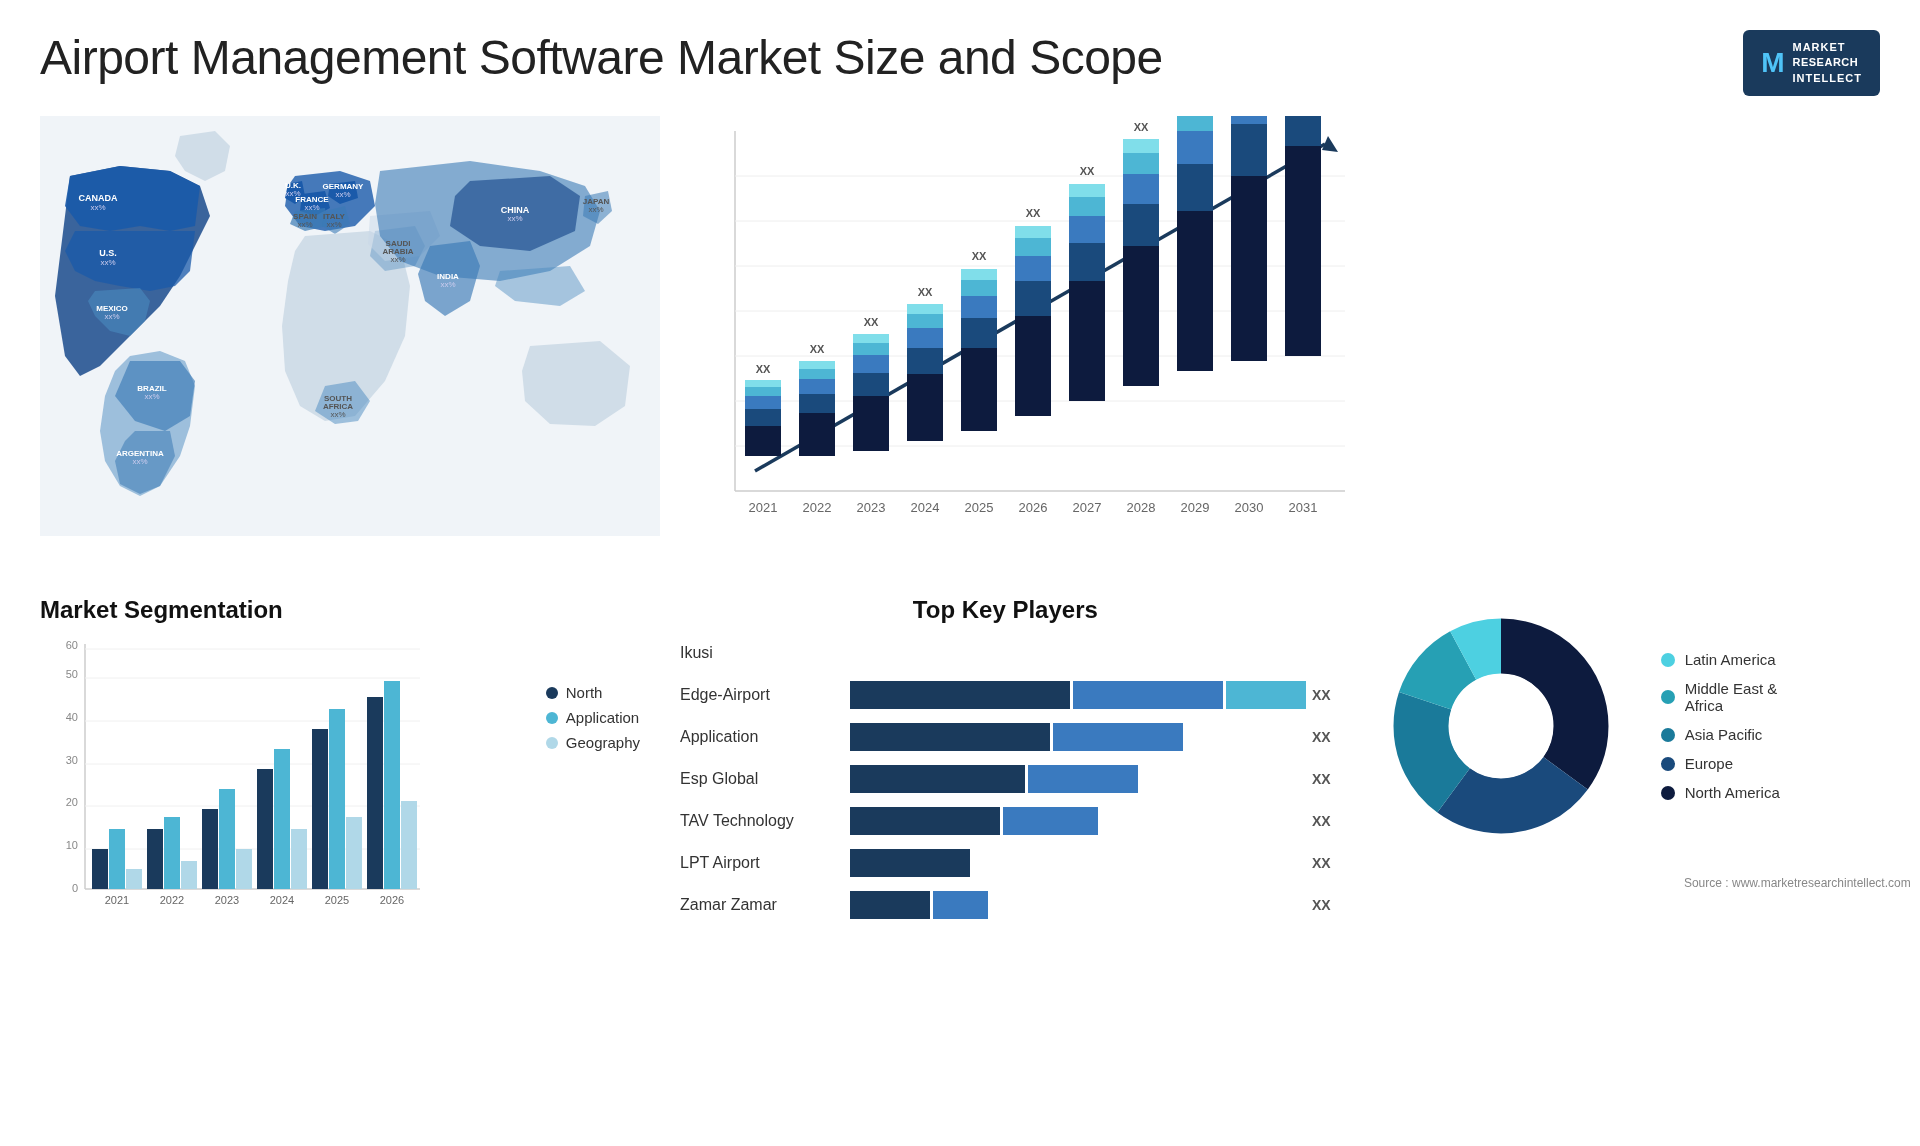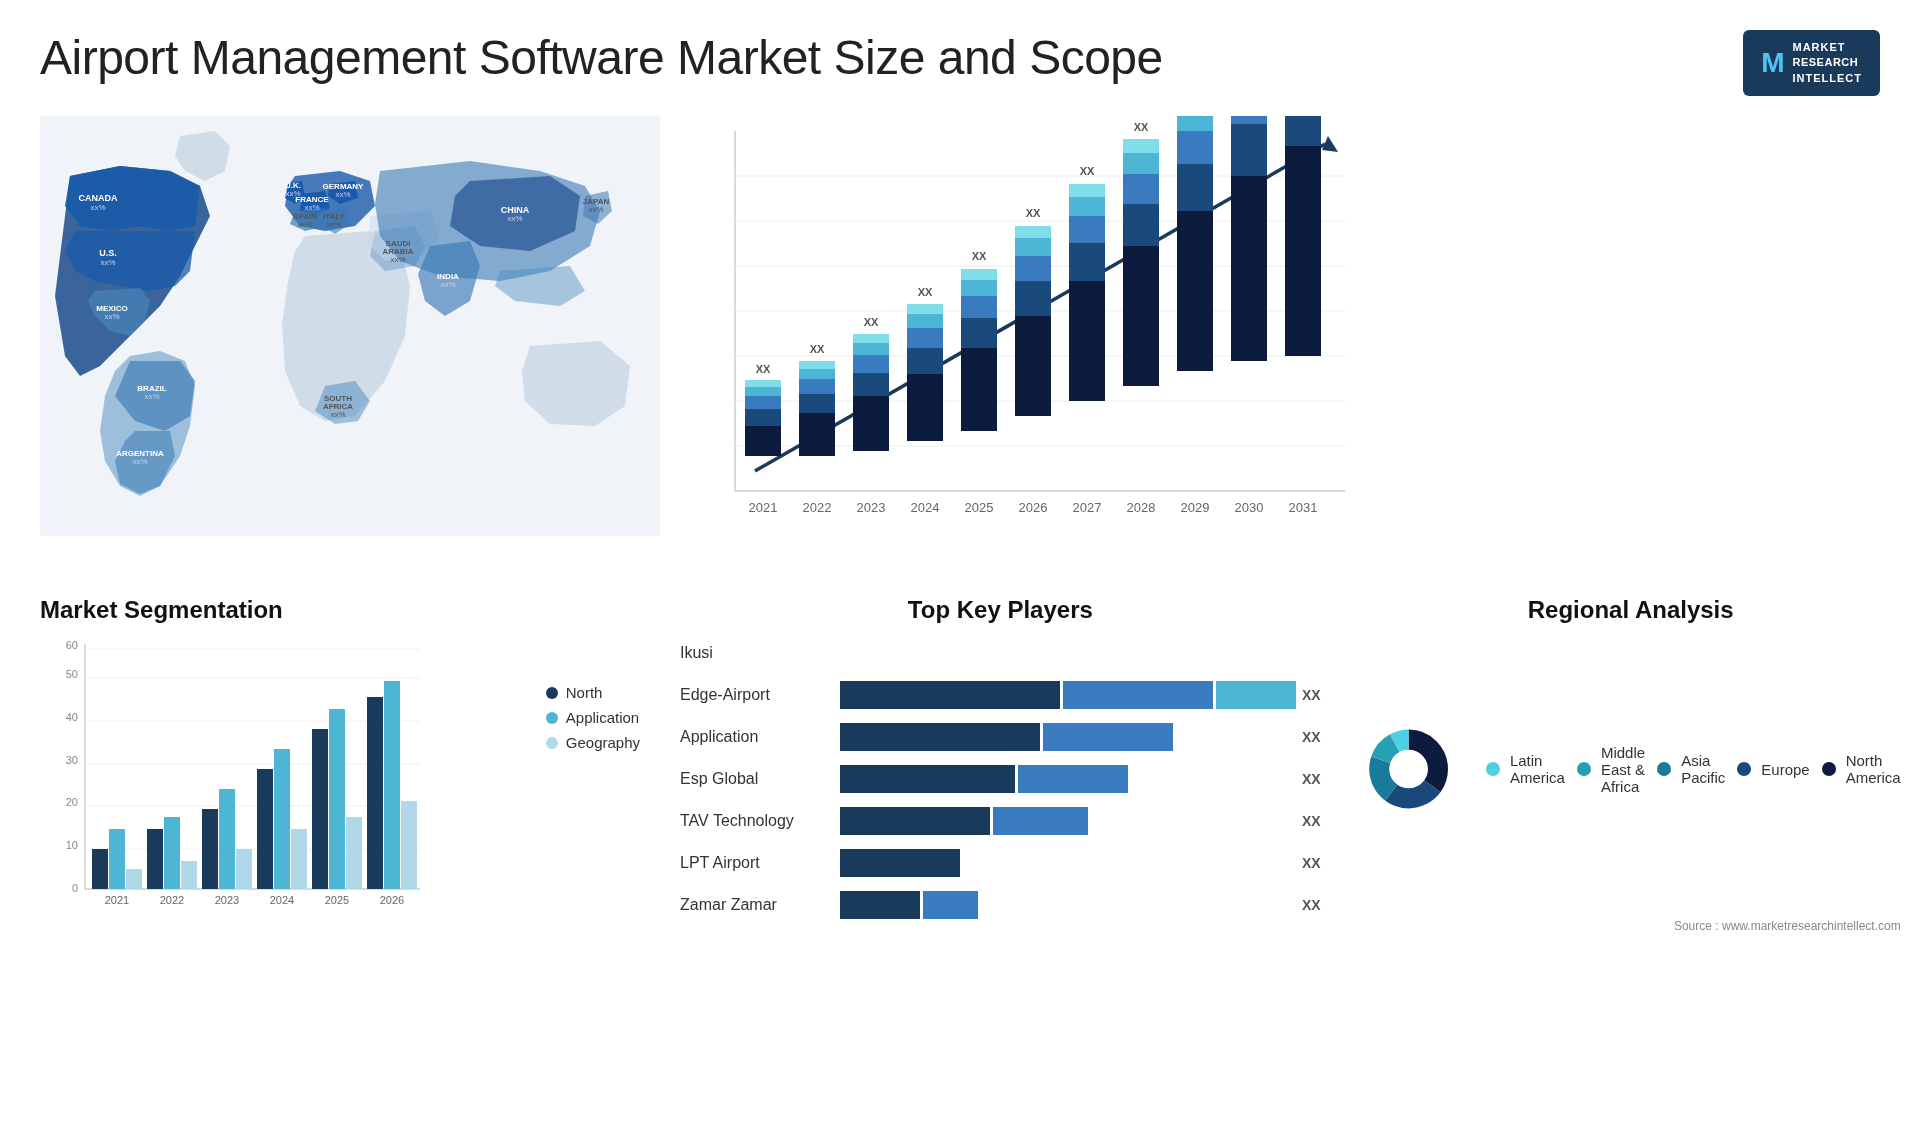--- a/index.html
+++ b/index.html
@@ -110,21 +110,21 @@
       height: 430px;
       position: relative;
     }
 
     
     .players-section { padding: 0 20px; }
     .player-row {
       display: flex;
       align-items: center;
       margin-bottom: 14px;
-      gap: 0;
+      gap: 10px;
     }
     .player-name {
       width: 160px;
       font-size: 16px;
       color: #333;
       flex-shrink: 0;
     }
     .player-bar-wrap {
       flex: 1;
       height: 28px;
@@ -142,21 +142,21 @@
       font-weight: 600;
     }
 
     
     .regional-section { padding: 0 20px; }
     .donut-container {
       display: flex;
       gap: 30px;
       align-items: center;
     }
-    .legend-items { display: flex; flex-direction: row; gap: 12px; }
+    .legend-items { display: flex; flex-direction: column; gap: 12px; }
     .legend-item { display: flex; align-items: center; gap: 10px; font-size: 15px; color: #333; }
     .legend-dot { width: 14px; height: 14px; border-radius: 50%; flex-shrink: 0; }
 
     
     .seg-legend {
       display: flex;
       flex-direction: column;
       gap: 8px;
       position: absolute;
       right: 20px;
@@ -630,21 +630,20 @@
           <div style="display:flex;gap:3px;align-items:center;flex:1;">
             <div class="player-bar" style="width:80px;background:#1a3a5c;"></div>
             <div class="player-bar" style="width:55px;background:#3a7abf;"></div>
           </div>
           <span class="player-xx">XX</span>
         </div>
       </div>
     </div>
 
     <div class="regional-section">
-      <h2 class="section-title" style="font-size:24px;font-weight:700;margin-bottom:15px;color:#111;">Regional Analysis</h2>
       <div class="donut-container">
 
         <svg viewBox="0 0 260 260" width="260" height="260" xmlns="http://www.w3.org/2000/svg">
 
           <circle cx="130" cy="130" r="80" fill="none" stroke="#0d1b3e" stroke-width="55" stroke-dasharray="175.93 326.73" stroke-dashoffset="0" transform="rotate(-90 130 130)"></circle>
 
           <circle cx="130" cy="130" r="80" fill="none" stroke="#1a4a7c" stroke-width="55" stroke-dasharray="125.66 377" stroke-dashoffset="-175.93" transform="rotate(-90 130 130)"></circle>
 
           <circle cx="130" cy="130" r="80" fill="none" stroke="#1a7a9a" stroke-width="55" stroke-dasharray="100.53 402.13" stroke-dashoffset="-301.59" transform="rotate(-90 130 130)"></circle>
 

